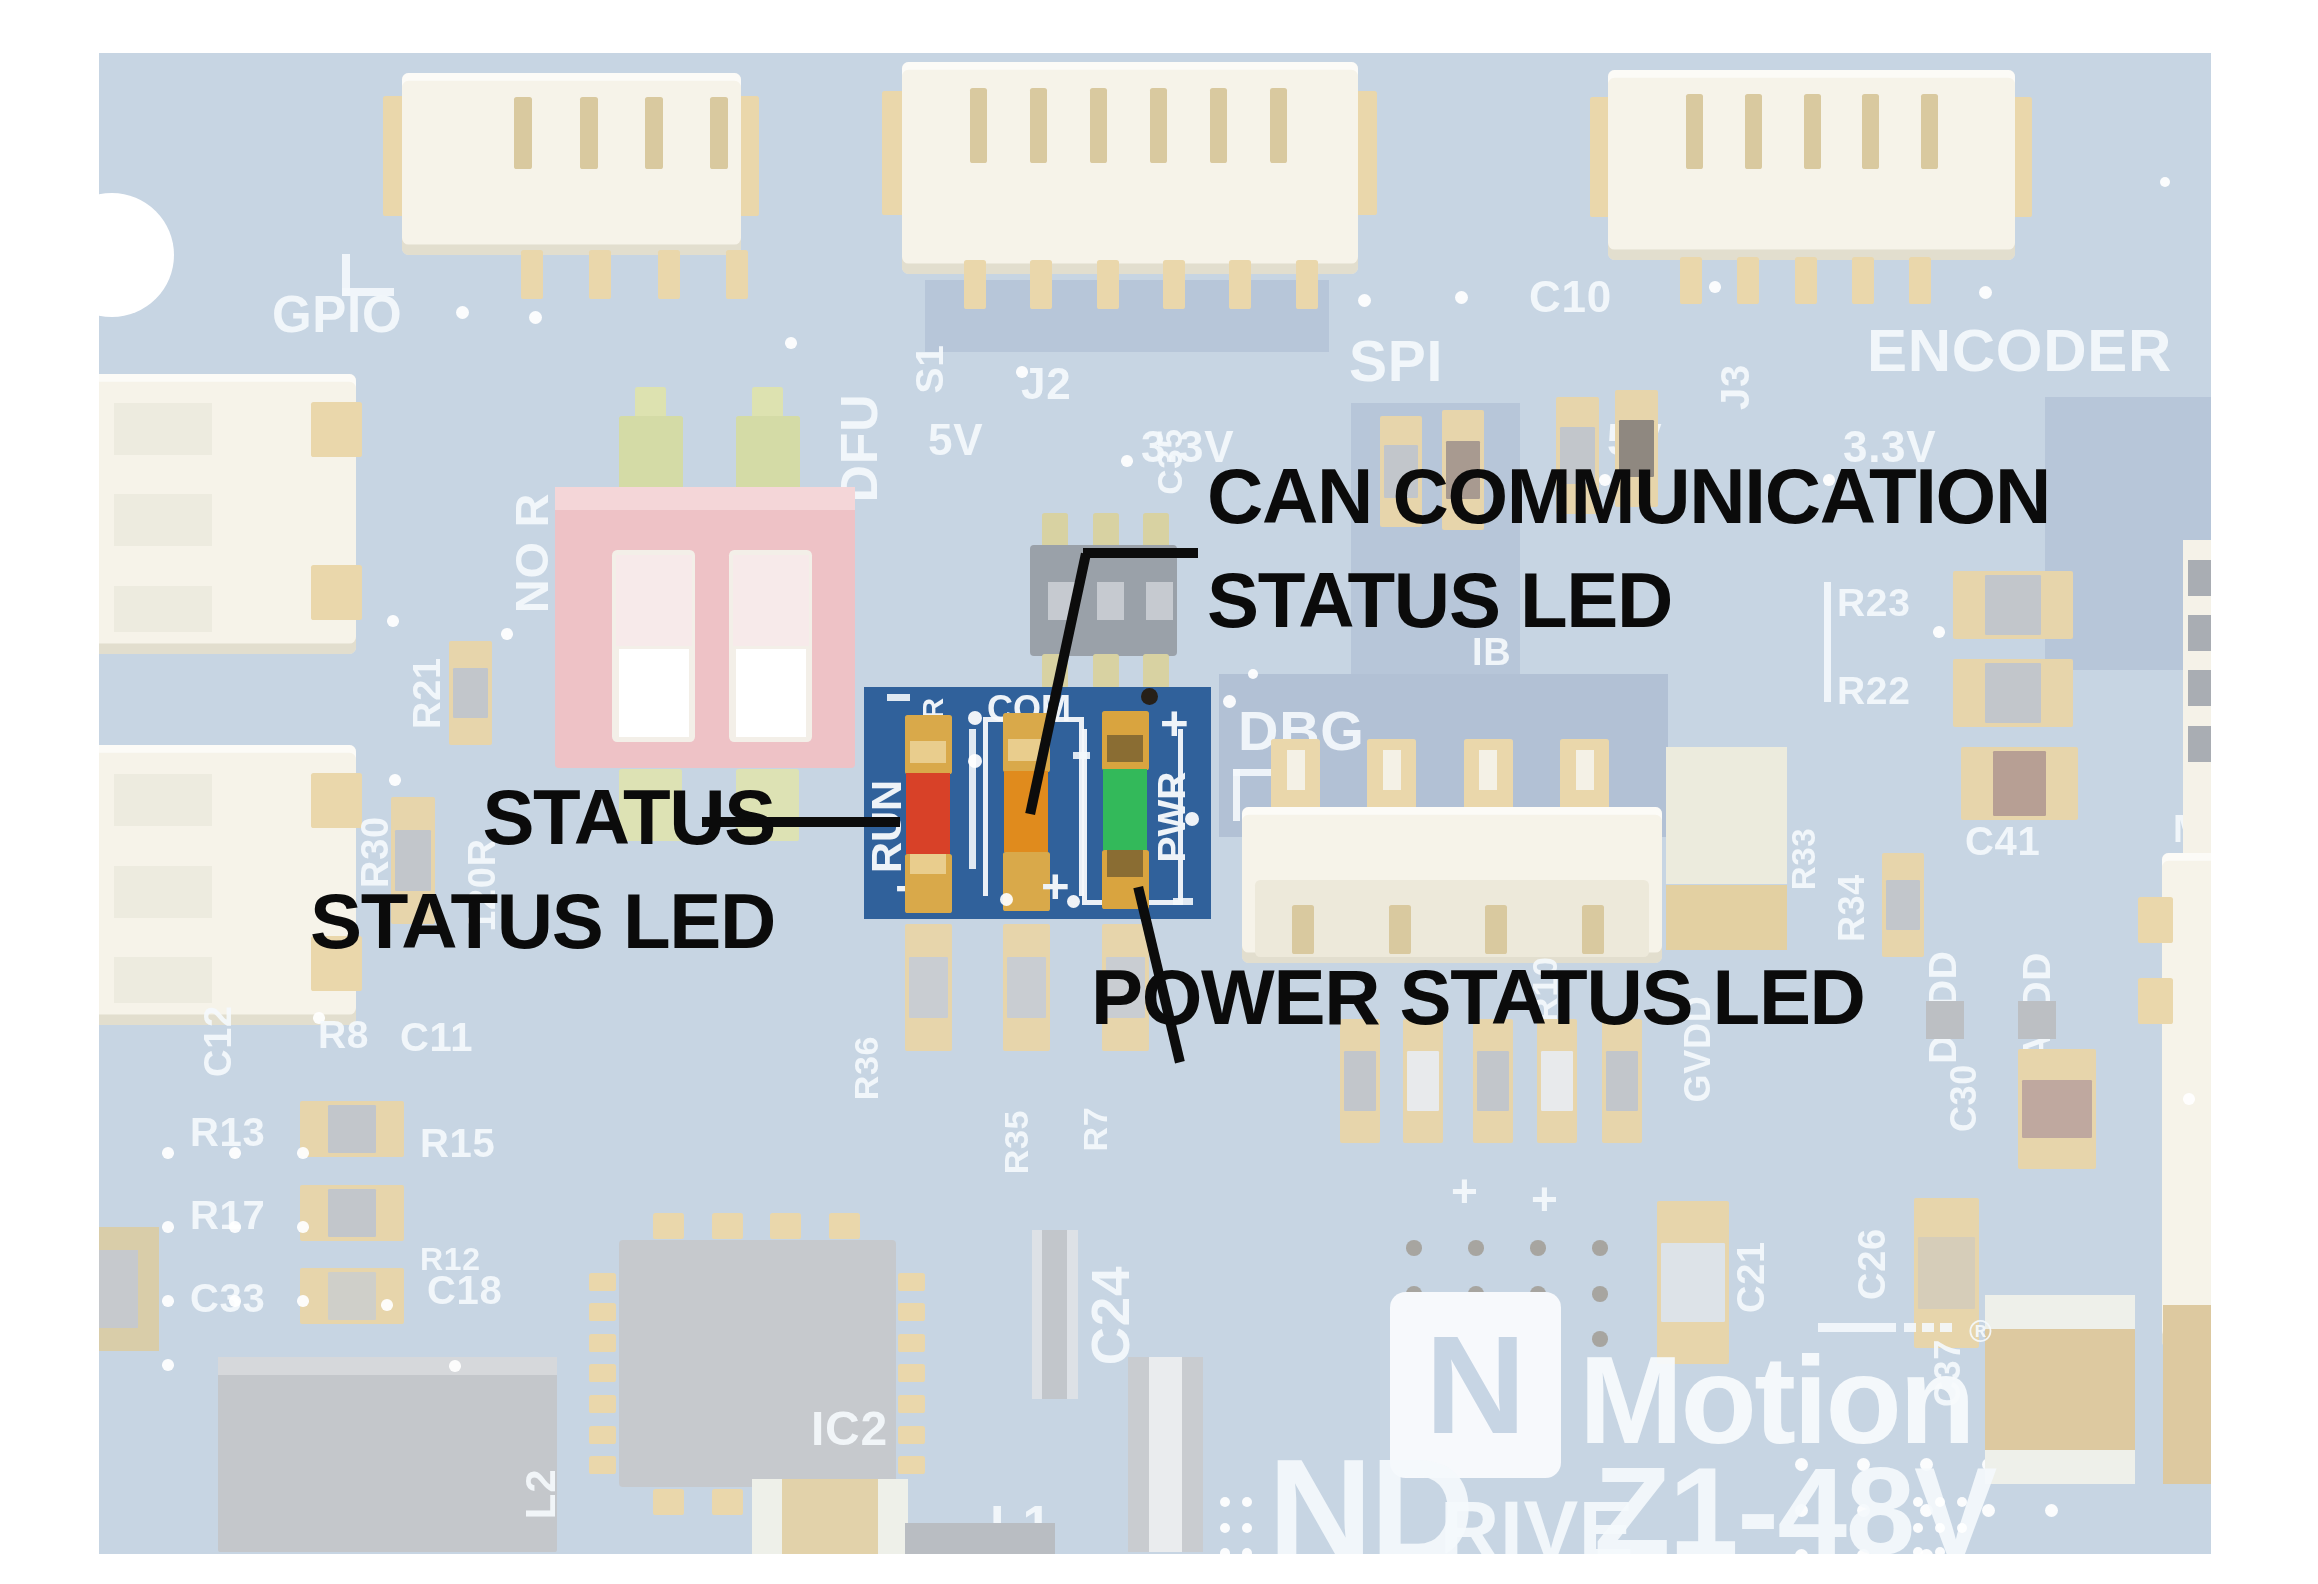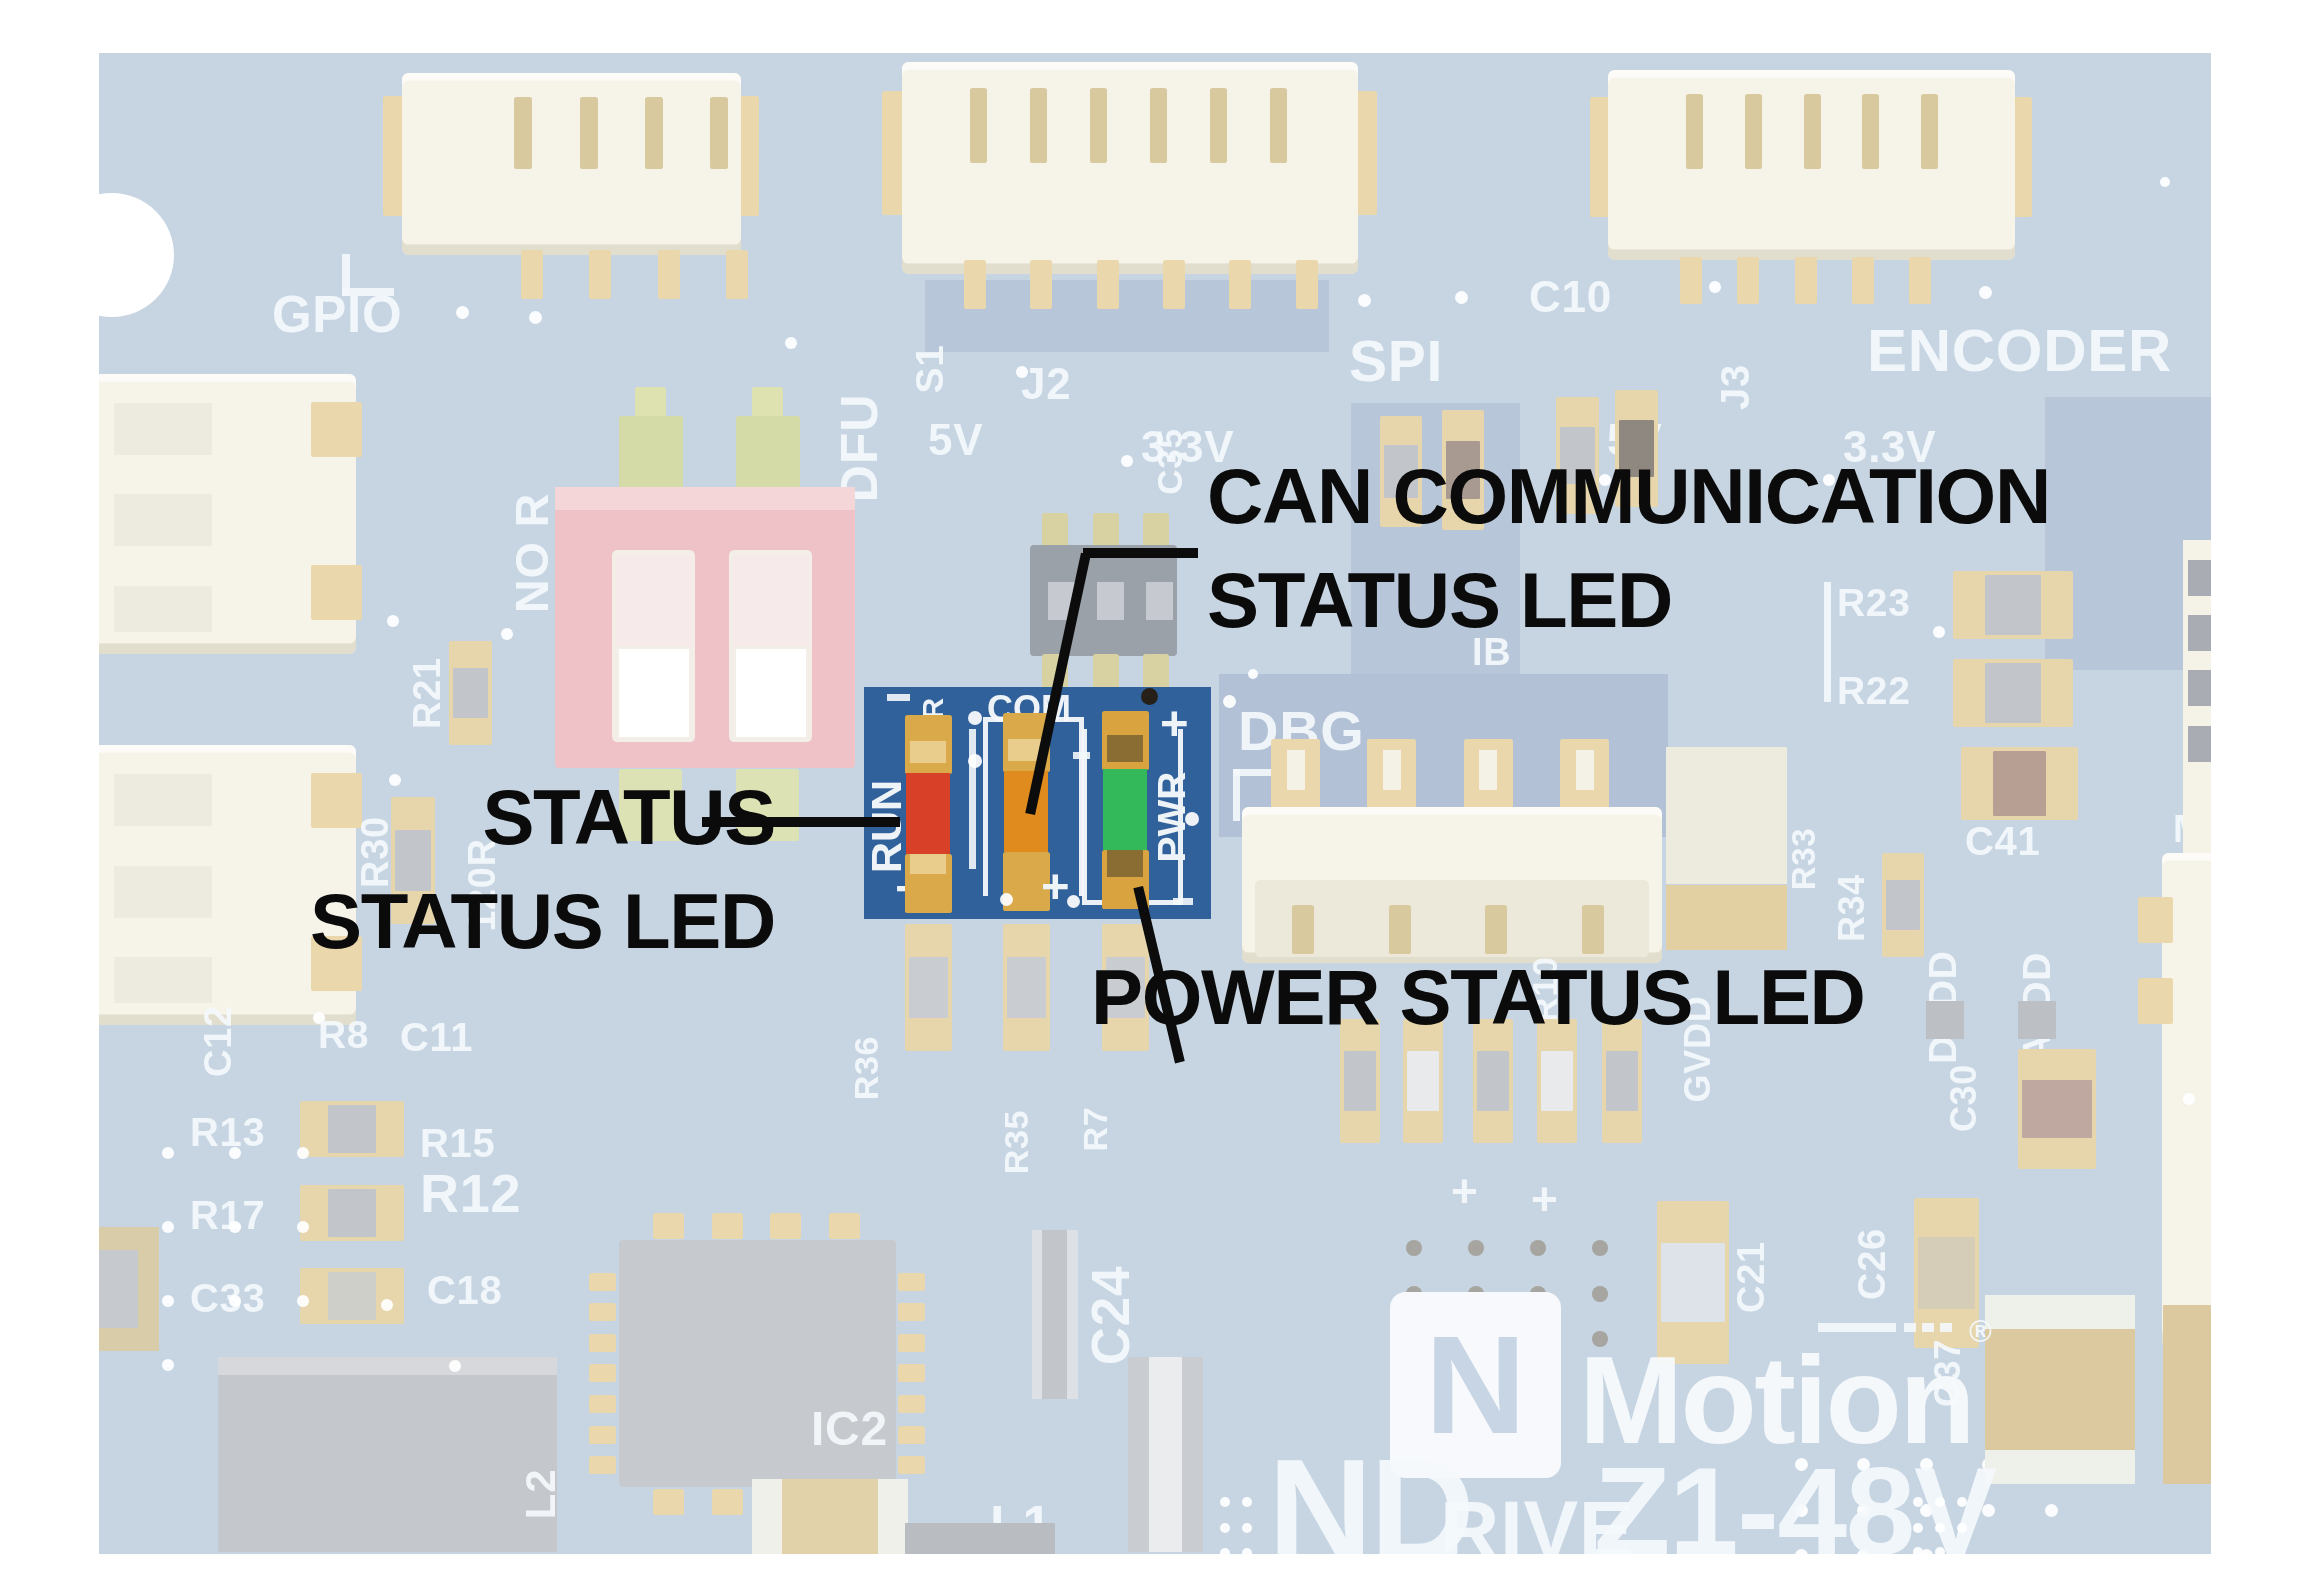--- a/index.html
+++ b/index.html
@@ -397,21 +397,21 @@
   <div class="pv" style="left:201px;top:1048px;width:104px;height:56px;">
       <div class="phb"></div>
     </div>
   <div class="pv" style="left:201px;top:1132px;width:104px;height:56px;">
       <div class="phb"></div>
     </div>
   <div class="pv" style="left:201px;top:1215px;width:104px;height:56px;">
       <div class="phb" style="background:#cfcfc9;"></div>
     </div>
   <div class="lbl" style="left:321px;top:1068px;font-size:40px;">R15</div>
-  <div class="lbl" style="left:321px;top:1109px;font-size:54px;">R12</div>
+  <div class="lbl" style="left:321px;top:1188px;font-size:32px;">R12</div>
   <div class="lbl" style="left:328px;top:1215px;font-size:40px;">C18</div>
   <div class="lbl" style="left:219px;top:960px;font-size:39px;">R8</div>
   <div class="lbl" style="left:301px;top:962px;font-size:40px;">C11</div>
   <div class="dot" style="left:63px;top:1094px;width:11.7px;height:11.7px;"></div>
     <div class="dot" style="left:130px;top:1094px;width:11.7px;height:11.7px;"></div>
     <div class="dot" style="left:198px;top:1094px;width:11.7px;height:11.7px;"></div>
   <div class="dot" style="left:63px;top:1168px;width:11.7px;height:11.7px;"></div>
     <div class="dot" style="left:130px;top:1168px;width:11.7px;height:11.7px;"></div>
     <div class="dot" style="left:198px;top:1168px;width:11.7px;height:11.7px;"></div>
   <div class="dot" style="left:63px;top:1242px;width:11.7px;height:11.7px;"></div>

